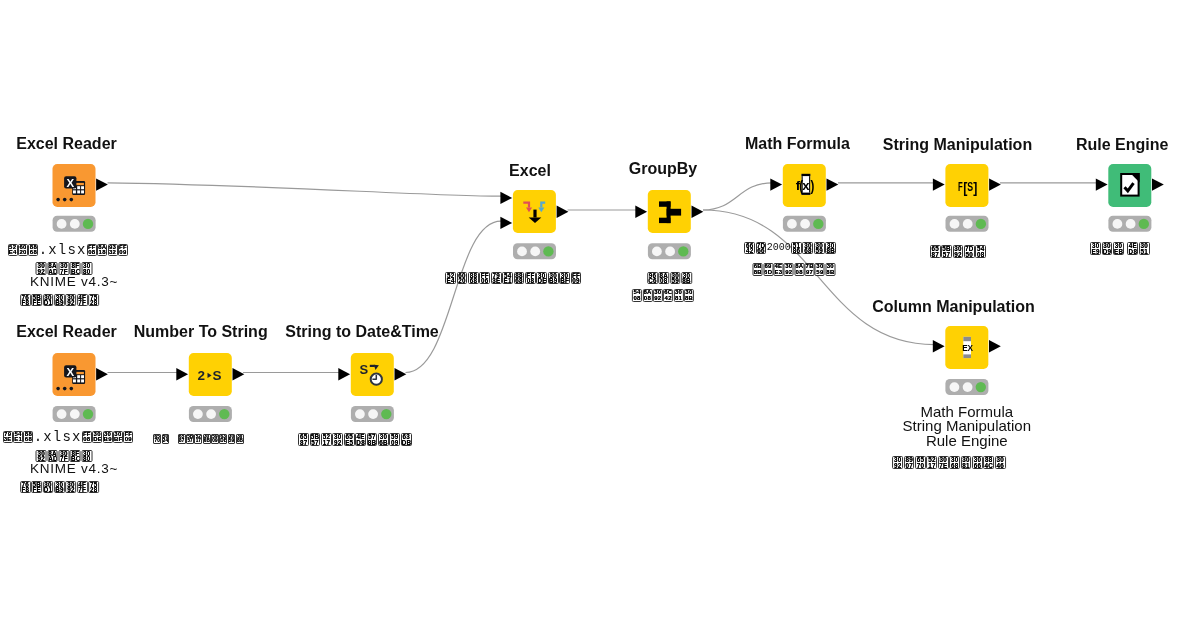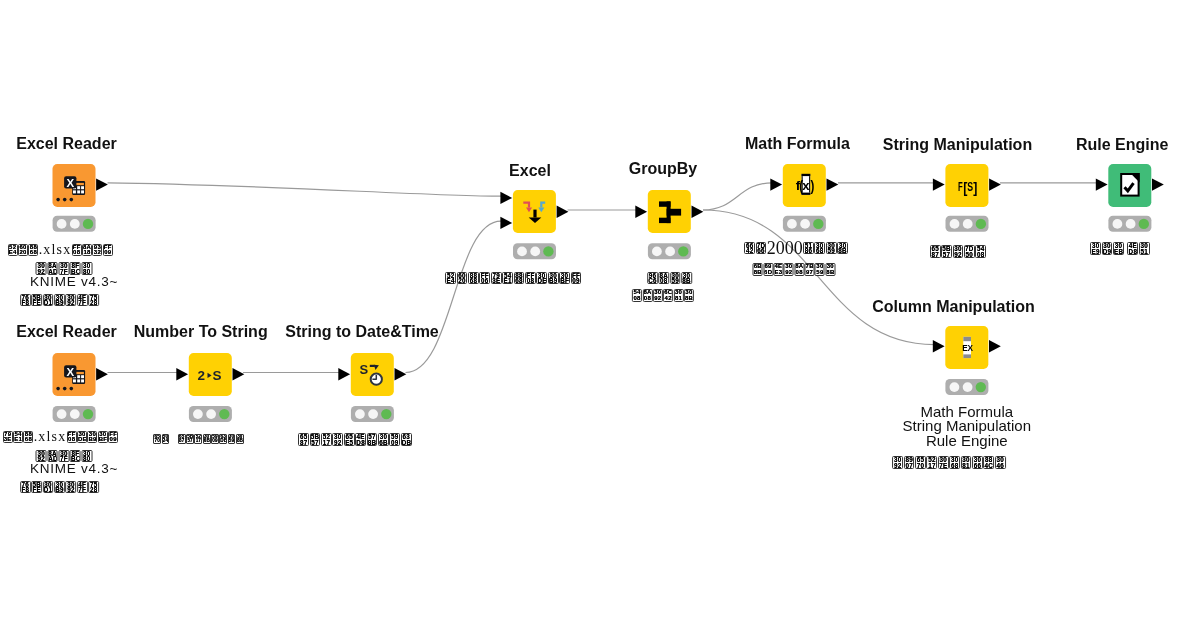--- a/index.html
+++ b/index.html
@@ -1,20 +1,20 @@
 <!DOCTYPE html>
 <html><head><meta charset="utf-8"><style>
 html,body{margin:0;padding:0}
 #c{position:relative;width:1200px;height:630px;background:#fff;overflow:hidden;font-family:"Liberation Sans",sans-serif}
 .ttl{position:absolute;font-weight:bold;font-size:16px;line-height:14px;white-space:nowrap;color:#111;transform:translateX(-50%)}
 .cmt{position:absolute;white-space:nowrap;color:#111}
 .t{display:inline-block;box-sizing:border-box;width:10.8px;height:12.6px;border:1px solid #333;border-radius:1.5px;margin:0 0.3px;text-align:center;font-family:"Liberation Sans",sans-serif;font-size:6.3px;line-height:5.4px;letter-spacing:0.25px;color:#000;background:#fff;padding-top:0.4px;text-shadow:0 0 0.5px rgba(0,0,0,0.9);vertical-align:top;overflow:hidden;font-weight:bold}
 .t.ts{width:7.8px;height:9.6px;font-size:4.6px;line-height:4.05px;padding-top:0.35px;border-radius:1px;letter-spacing:0.1px;margin:0 0.25px}
 .t.tm{width:10px;margin:0 0.2px;font-size:6px}
-.lt{display:inline-block;vertical-align:top;line-height:12.6px;font-family:Liberation Serif, serif}
+.lt{display:inline-block;vertical-align:top;line-height:12.6px;font-family:Liberation Mono, monospace}
 </style></head><body>
 <div id="c">
 <svg width="1200" height="630" viewBox="0 0 1200 630" style="position:absolute;left:0;top:0">
       <g fill="none" stroke="#9a9a9a" stroke-width="1.2">
         <path d="M107.5,182.8 C260,184.5 430,196.2 501,196.2"></path>
         <path d="M107.5,372.5 L177,372.5"></path>
         <path d="M243,372.5 L340,372.5"></path>
         <path d="M405.5,372.5 C453,372.5 454,221.2 501,221.2"></path>
         <path d="M567.5,210 L637,210"></path>
         <path d="M703,210 C737,210 738,182.8 772.5,182.8"></path>
@@ -188,20 +188,20 @@
     <div class="cmt" style="left:59.5px;top:293.5px;transform:translateX(-50%)"><span class="t">76<br>F8</span><span class="t">5B<br>FE</span><span class="t">30<br>D1</span><span class="t">30<br>B9</span><span class="t">30<br>92</span><span class="t">4F<br>7F</span><span class="t">75<br>28</span></div>
     <div class="cmt" style="left:2.5px;top:430.5px"><span class="t tm">79<br>3E</span><span class="t tm">54<br>E1</span><span class="t tm">88<br>68</span><span class="lt" style="font-size:14px;letter-spacing:1.2px">.xlsx</span><span class="t tm">FF<br>08</span><span class="t tm">30<br>DE</span><span class="t tm">30<br>B9</span><span class="t tm">30<br>BF</span><span class="t tm">FF<br>09</span></div>
     <div class="cmt" style="left:64px;top:449.5px;transform:translateX(-50%)"><span class="t">30<br>92</span><span class="t">8A<br>AD</span><span class="t">30<br>7F</span><span class="t">8F<br>BC</span><span class="t">30<br>80</span></div>
     <div class="cmt" style="left:30px;top:462px;font-size:13.5px;line-height:13.5px;letter-spacing:0.75px">KNIME v4.3~</div>
     <div class="cmt" style="left:59.5px;top:480.5px;transform:translateX(-50%)"><span class="t">76<br>F8</span><span class="t">5B<br>FE</span><span class="t">30<br>D1</span><span class="t">30<br>B9</span><span class="t">30<br>92</span><span class="t">4F<br>7F</span><span class="t">75<br>28</span></div>
     <div class="cmt" style="left:153px;top:434px"><span class="t ts">65<br>70</span><span class="t ts">50<br>24</span><span style="display:inline-block;width:8px"></span><span class="t ts">65<br>87</span><span class="t ts">5B<br>57</span><span class="t ts">52<br>17</span><span class="t ts">30<br>6B</span><span class="t ts">59<br>09</span><span class="t ts">63<br>DB</span><span class="t ts">30<br>59</span><span class="t ts">30<br>8B</span></div>
     <div class="cmt" style="left:298px;top:433px"><span class="t">65<br>87</span><span class="t">5B<br>57</span><span class="t">52<br>17</span><span class="t">30<br>92</span><span class="t">65<br>E5</span><span class="t">4E<br>D8</span><span class="t">57<br>8B</span><span class="t">30<br>6B</span><span class="t">59<br>09</span><span class="t">63<br>DB</span></div>
     <div class="cmt" style="left:445px;top:271.5px"><span class="t">52<br>E4</span><span class="t">60<br>20</span><span class="t">88<br>68</span><span class="t">FF<br>06</span><span class="t">79<br>3E</span><span class="t">54<br>E1</span><span class="t">88<br>68</span><span class="t">FF<br>08</span><span class="t">30<br>DE</span><span class="t">30<br>B9</span><span class="t">30<br>BF</span><span class="t">FF<br>09</span></div>
     <div class="cmt" style="left:669.5px;top:271.5px;transform:translateX(-50%)"><span class="t">96<br>C6</span><span class="t">8A<br>08</span><span class="t">30<br>59</span><span class="t">30<br>8B</span></div>
     <div class="cmt" style="left:663px;top:289.0px;transform:translateX(-50%)"><span class="t tm">54<br>08</span><span class="t tm">8A<br>08</span><span class="t tm">30<br>92</span><span class="t tm">6C<br>42</span><span class="t tm">30<br>81</span><span class="t tm">30<br>8B</span></div>
-    <div class="cmt" style="left:744px;top:241.5px"><span class="t">66<br>42</span><span class="t">7D<br>66</span><span class="lt" style="font-size:18px">2000</span><span class="t">51<br>86</span><span class="t">30<br>68</span><span class="t">30<br>59</span><span class="t">30<br>8B</span></div>
+    <div class="cmt" style="left:744px;top:241.5px"><span class="t">66<br>42</span><span class="t">7D<br>66</span><span class="lt" style="font-size:10px">2000</span><span class="t">51<br>86</span><span class="t">30<br>68</span><span class="t">30<br>59</span><span class="t">30<br>8B</span></div>
     <div class="cmt" style="left:794px;top:263.0px;transform:translateX(-50%)"><span class="t tm">6B<br>8B</span><span class="t tm">69<br>6D</span><span class="t tm">4E<br>E3</span><span class="t tm">30<br>92</span><span class="t tm">8A<br>08</span><span class="t tm">7B<br>97</span><span class="t tm">30<br>59</span><span class="t tm">30<br>8B</span></div>
     <div class="cmt" style="left:929.5px;top:245px"><span class="t">65<br>87</span><span class="t">5B<br>57</span><span class="t">30<br>92</span><span class="t">7D<br>50</span><span class="t">54<br>08</span></div>
     <div class="cmt" style="left:1090px;top:242px"><span class="t">30<br>E9</span><span class="t">30<br>D9</span><span class="t">30<br>EB</span><span style="display:inline-block;width:3px"></span><span class="t">4E<br>D8</span><span class="t">30<br>51</span></div>
     <div class="cmt" style="left:966.8px;top:404px;transform:translateX(-50%);font-size:15px;line-height:15px">Math Formula</div>
     <div class="cmt" style="left:966.8px;top:418.2px;transform:translateX(-50%);font-size:15px;line-height:15px">String Manipulation</div>
     <div class="cmt" style="left:966.8px;top:433.2px;transform:translateX(-50%);font-size:15px;line-height:15px">Rule Engine</div>
     <div class="cmt" style="left:949px;top:456px;transform:translateX(-50%)"><span class="t">30<br>92</span><span class="t">89<br>07</span><span class="t">65<br>70</span><span class="t">52<br>17</span><span class="t">30<br>7E</span><span class="t">30<br>68</span><span class="t">30<br>81</span><span class="t">30<br>66</span><span class="t">88<br>4C</span><span class="t">30<br>46</span></div>
   </div>
 </body></html>

